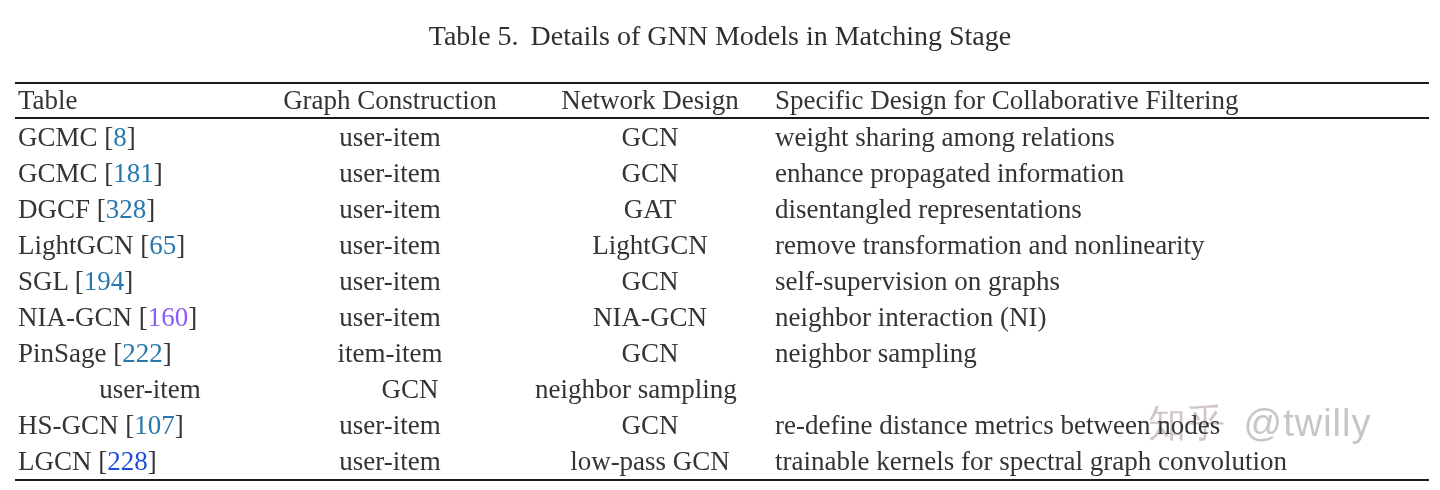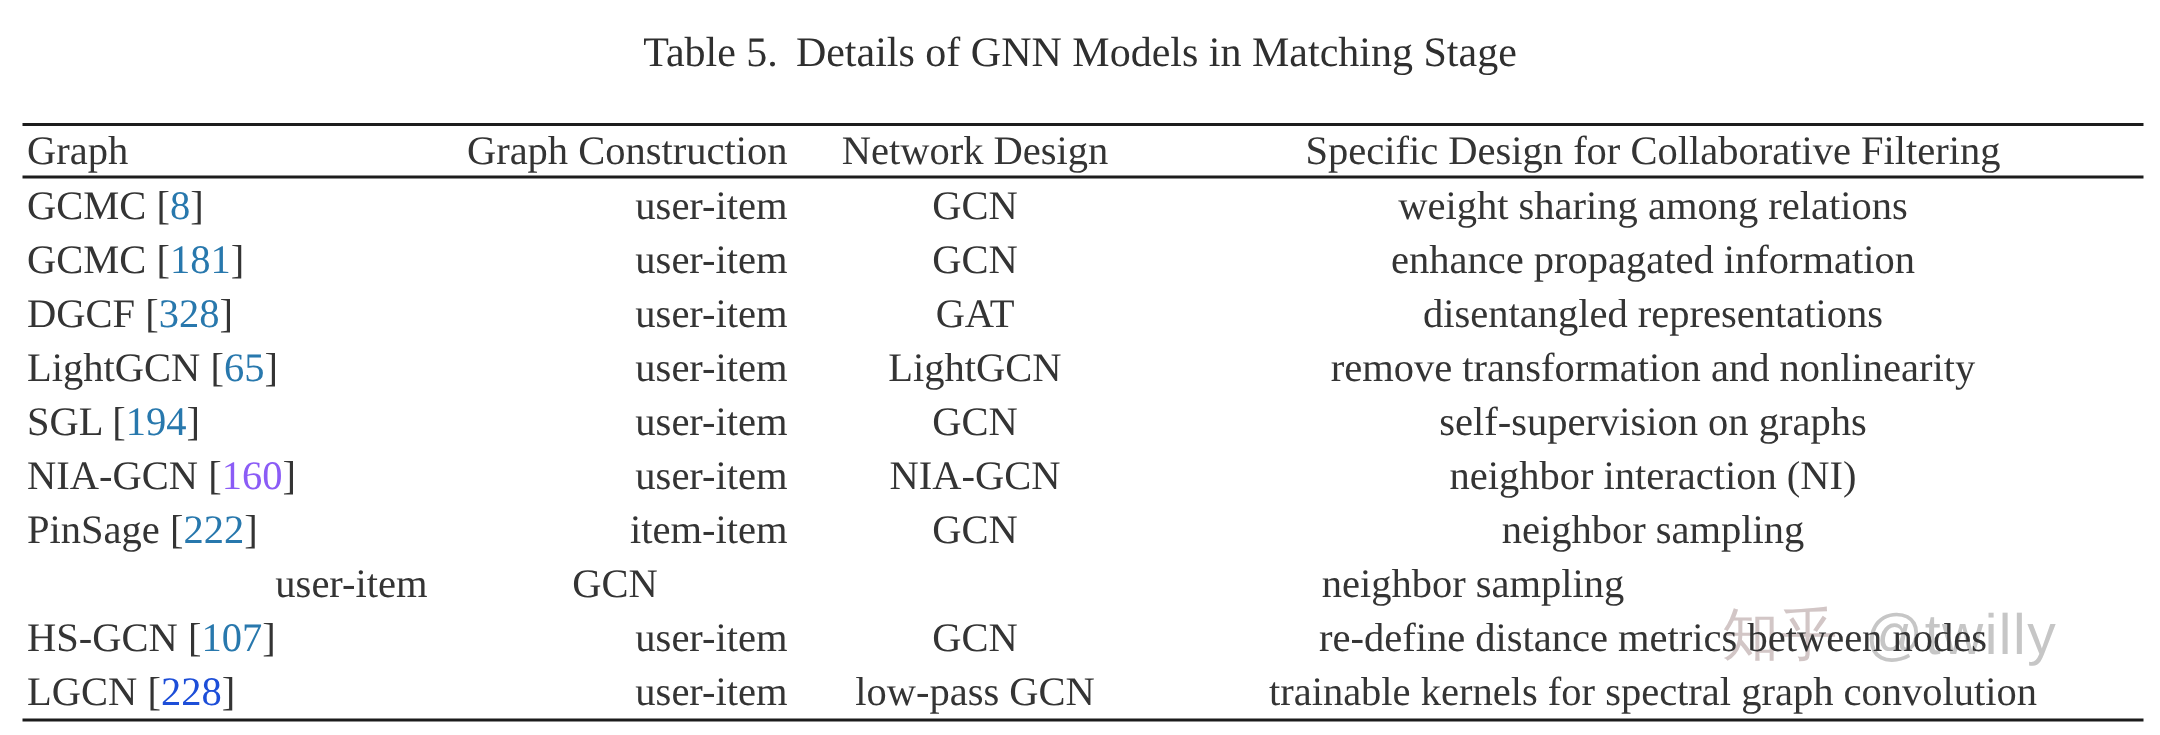--- a/index.html
+++ b/index.html
@@ -60,44 +60,44 @@
   }
   .row {
     display: flex;
     align-items: center;
     height: 36px;
   }
   .hrow {
     height: 33px;
   }
   .c1 { width: 240px; text-align: left; padding-left: 3px; box-sizing: border-box; }
-  .c2 { width: 270px; text-align: right; }
+  .c2 { width: 270px; text-align: center; }
   .c3 { width: 250px; text-align: center; }
-  .c4 { flex: 1; text-align: center; }
+  .c4 { flex: 1; text-align: left; }
 
   .cite {
     color: #2878ad;
   }
 </style>
 </head>
 <body>
 
 <div class="caption">
   <span class="caption-label">Table 5.</span><span>Details of GNN Models in Matching Stage</span>
 </div>
 
 <div class="watermark">
   <span class="watermark-site" style="color: rgb(210, 198, 198);">知乎</span>
   <span class="watermark-handle" style="color: rgb(198, 198, 198);">@twilly</span>
 </div>
 
 <div class="gnn-table" style="color: rgb(52, 52, 52);">
   <div class="rule" style="border-top-color: rgb(28, 28, 28);"></div>
   <div class="row hrow">
-    <div class="c1">Graph</div>
+    <div class="c1">Table</div>
     <div class="c2">Graph Construction</div>
     <div class="c3">Network Design</div>
     <div class="c4">Specific Design for Collaborative Filtering</div>
   </div>
   <div class="rule" style="border-top-color: rgb(28, 28, 28);"></div>
   <div>
   <div class="row">
     <div class="c1">
       <span>GCMC</span>
       <span><span>[</span><span class="cite" style="color: rgb(40, 120, 173);">8</span><span>]</span></span>

